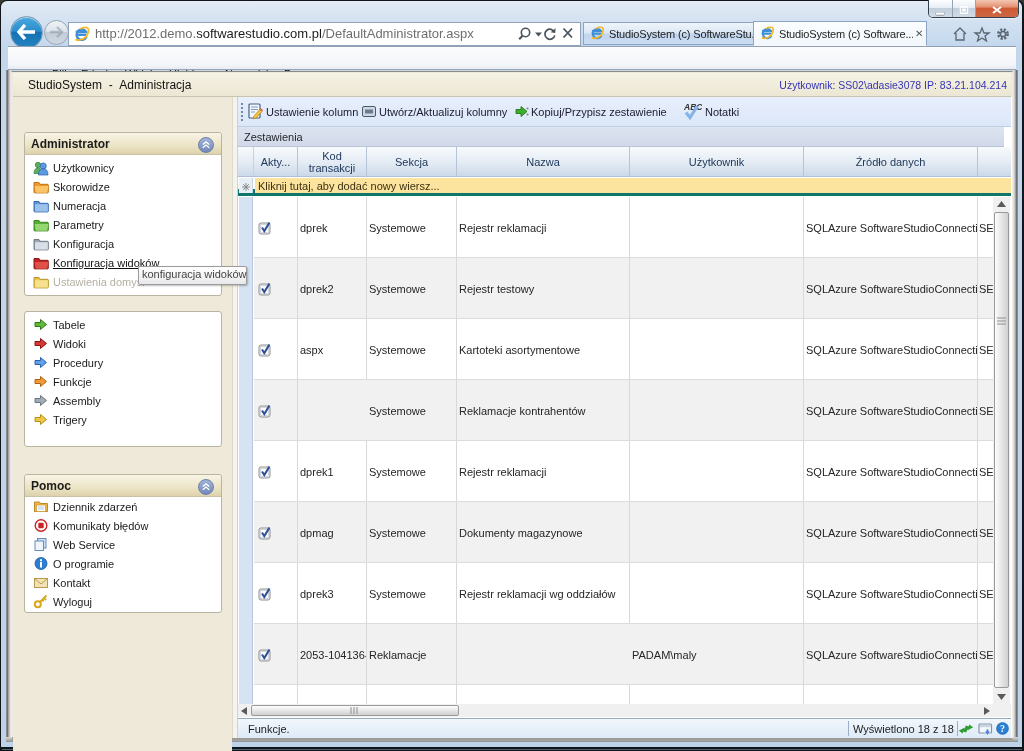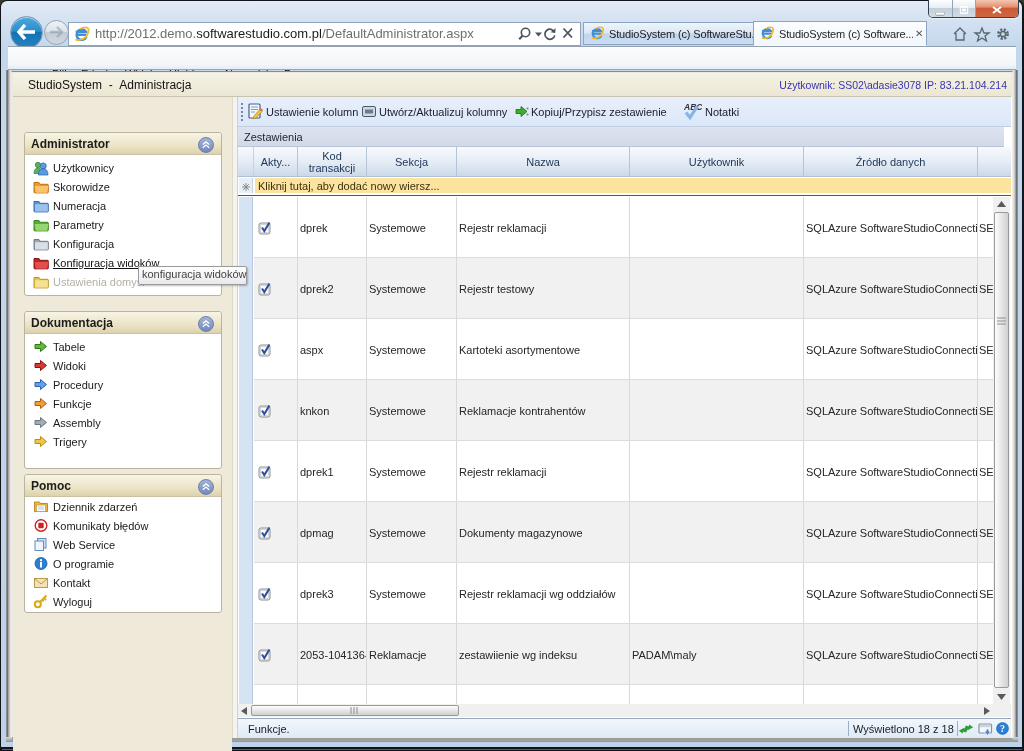--- a/index.html
+++ b/index.html
@@ -76,21 +76,21 @@
 .tbic{position:absolute;top:6px;}
 #zestbar{left:0;top:30px;width:766px;height:19px;background:linear-gradient(180deg,#dde3f0,#d1d9e9);
   border-bottom:1px solid #b9c4d8;}
 #zestbar span{position:absolute;left:6px;top:4px;font-size:11px;color:#26262c;}
 
 #ghead{left:0;top:50px;width:773px;height:29px;
   background:linear-gradient(180deg,#f7fafc 0%,#e3ebf4 55%,#ccd9e9 100%);border-bottom:1px solid #aebfd6;}
 .gh{position:absolute;top:0;height:29px;border-right:1px solid #b6c4d8;
   display:flex;align-items:center;justify-content:center;text-align:center;
   font-size:11px;color:#1c3557;line-height:12px;}
-#newrow{left:0;top:80px;width:773px;height:19px;border-bottom:1px solid #0f766e;box-sizing:border-box;}
+#newrow{left:0;top:80px;width:773px;height:19px;border-bottom:7px solid #0f766e;box-sizing:border-box;}
 #newind{position:absolute;left:1px;top:1px;width:13px;height:15px;background:#e9eff7;border-right:1px solid #c4d2e4;}
 #newyellow{position:absolute;left:17px;top:1px;width:758px;height:15px;background:#fce49e;
   font-size:11px;color:#3c3012;padding:2px 0 0 3px;box-sizing:border-box;}
 #gbody{left:0;top:100px;width:755px;height:507px;background:#fff;}
 #indcol{position:absolute;left:1px;top:0;width:13px;height:507px;background:#d6e3f3;border-right:1px solid #b7c9e0;}
 .grow{position:absolute;left:16px;width:740px;height:61px;box-sizing:border-box;border-bottom:1px solid #dcdcdc;background:#fff;}
 .grow.alt{background:#f1f1f1;}
 .gc{position:absolute;top:0;height:60px;border-right:1px solid #d9d9d9;font-size:11px;color:#252525;overflow:hidden;}
 .gc span{position:absolute;top:25px;left:2px;white-space:nowrap;}
 
@@ -254,28 +254,20 @@
         <div class="pitem dis">
             <span class="ic"><svg width="16" height="15" viewBox="0 0 16 15">
                 <path d="M1 3.5 h5 l1.2 1.8 h7.3 a.8.8 0 0 1 .8.8 v7 a.8.8 0 0 1 -.8.8 h-12.7 a.8.8 0 0 1 -.8 -.8 z" fill="#e6c44e" stroke="#b08c1e" stroke-width=".9"></path>
                 <rect x="2" y="6.2" width="12.8" height="7.4" fill="#f6e28e"></rect>
               </svg></span>
             <span class="tx">Ustawienia domyśl</span>
           </div>
       </div>
     </div>
     <div class="panel" style="top:199px">
-      <div class="phead">
-          <span class="ptxt">Dokumentacja</span>
-          <span class="chev">
-            <svg style="position:absolute;left:2px;top:2px" width="10" height="10" viewBox="0 0 10 10" fill="none" stroke="#fff" stroke-width="1.3">
-              <path d="M1.8 4.6 L5 1.9 L8.2 4.6 M1.8 7.8 L5 5.1 L8.2 7.8"></path>
-            </svg>
-          </span>
-        </div>
       <div class="pitems" style="padding-bottom:16px">
         <div class="pitem">
             <span class="ic"><svg width="16" height="15" viewBox="0 0 16 15">
                 <path d="M2 5.5 h5.5 V2.5 l6 5 l-6 5 V9.5 H2 z" fill="#62b83c" stroke="#2e7a14" stroke-width="1"></path>
               </svg></span>
             <span class="tx">Tabele</span>
           </div>
         <div class="pitem">
             <span class="ic"><svg width="16" height="15" viewBox="0 0 16 15">
                 <path d="M2 5.5 h5.5 V2.5 l6 5 l-6 5 V9.5 H2 z" fill="#d23a34" stroke="#8e1212" stroke-width="1"></path>
@@ -504,23 +496,20 @@
           </div>
       </div>
 <div class="grow alt" style="top:183px">
         <div class="gc" style="left:0;width:43px">
             <svg style="position:absolute;left:4px;top:23px" width="16" height="15" viewBox="0 0 16 15">
               <rect x="1" y="3" width="11" height="11" rx="2" fill="#f6f6f6" stroke="#8e8e8e"></rect>
               <rect x="2.6" y="4.6" width="7.8" height="7.8" fill="#fdfdfd" stroke="#c8ccd4" stroke-width=".8"></rect>
               <path d="M4 7.5 L6.3 11 L11.5 2.5" fill="none" stroke="#2f4f96" stroke-width="2.1"></path>
             </svg>
           </div>
-        <div class="gc" style="left:44px;width:68px">
-            <span>knkon</span>
-          </div>
         <div class="gc" style="left:113px;width:89px">
             <span>Systemowe</span>
           </div>
         <div class="gc" style="left:203px;width:172px">
             <span>Reklamacje kontrahentów</span>
           </div>
         <div class="gc" style="left:376px;width:173px">
             <span></span>
           </div>
         <div class="gc" style="left:550px;width:173px">
@@ -617,23 +606,20 @@
               <rect x="1" y="3" width="11" height="11" rx="2" fill="#f6f6f6" stroke="#8e8e8e"></rect>
               <rect x="2.6" y="4.6" width="7.8" height="7.8" fill="#fdfdfd" stroke="#c8ccd4" stroke-width=".8"></rect>
               <path d="M4 7.5 L6.3 11 L11.5 2.5" fill="none" stroke="#2f4f96" stroke-width="2.1"></path>
             </svg>
           </div>
         <div class="gc" style="left:44px;width:68px">
             <span>2053-104136-</span>
           </div>
         <div class="gc" style="left:113px;width:89px">
             <span>Reklamacje</span>
-          </div>
-        <div class="gc" style="left:203px;width:172px">
-            <span>zestawiienie wg indeksu</span>
           </div>
         <div class="gc" style="left:376px;width:173px">
             <span>PADAM\maly</span>
           </div>
         <div class="gc" style="left:550px;width:173px">
             <span>SQLAzure SoftwareStudioConnecti</span>
           </div>
         <div class="gc" style="left:724px;width:16px;border-right:none">
             <span style="left:1px">SEL</span>
           </div>

